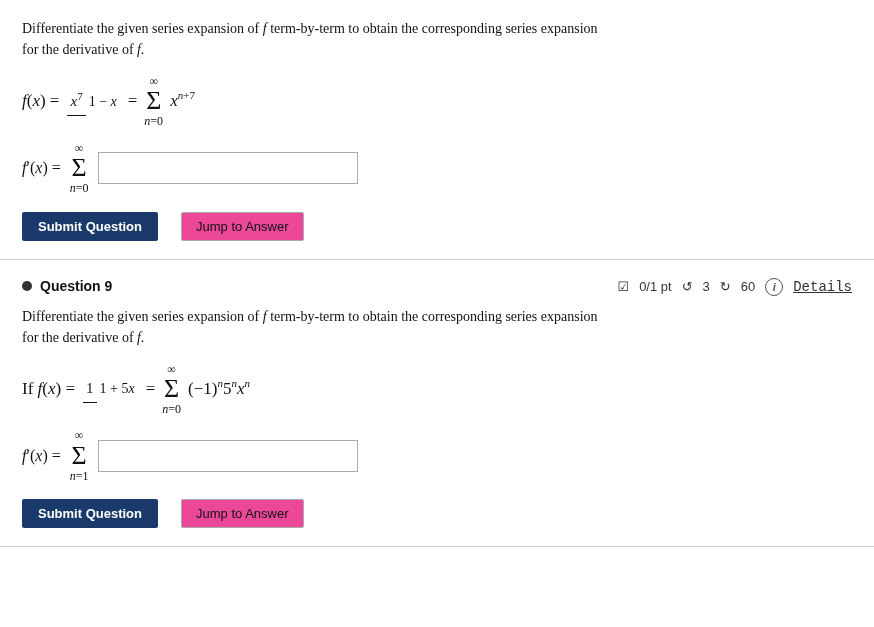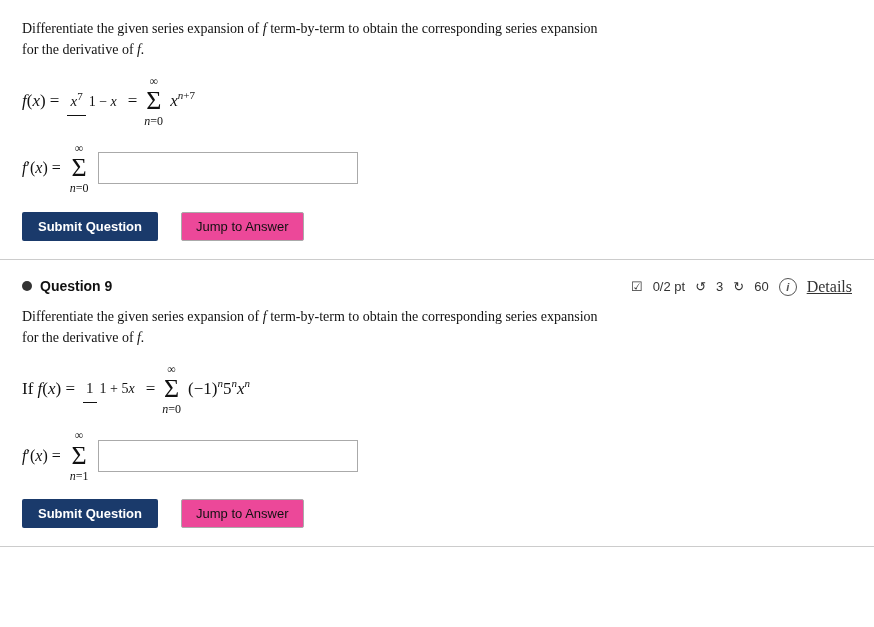--- a/index.html
+++ b/index.html
@@ -222,27 +222,27 @@
 
 <div class="question-block">
 
   <div class="question-header">
     <div class="question-label">
       <span class="bullet"></span>
       <span>Question 9</span>
     </div>
     <div class="question-meta">
       <span class="checkbox-icon">☑</span>
-      <span>0/2 pt</span>
+      <span>0/1 pt</span>
       <span>↺</span>
       <span>3</span>
       <span>↻</span>
       <span>60</span>
       <span class="info-icon">i</span>
-      <span style="cursor:pointer; text-decoration: underline; font-size:16px; font-family: Liberation Serif, serif;">Details</span>
+      <span style="cursor:pointer; text-decoration: underline; font-size:14px; font-family: Liberation Mono, monospace;">Details</span>
     </div>
   </div>
 
   <p class="description">
     <span>Differentiate the given series expansion of</span>
     <span class="math-italic"> <i>f</i> </span>
     <span>term-by-term to obtain the corresponding series expansion</span><br>
     <span>for the derivative of</span>
     <span class="math-italic"> <i>f</i>.</span>
   </p>

